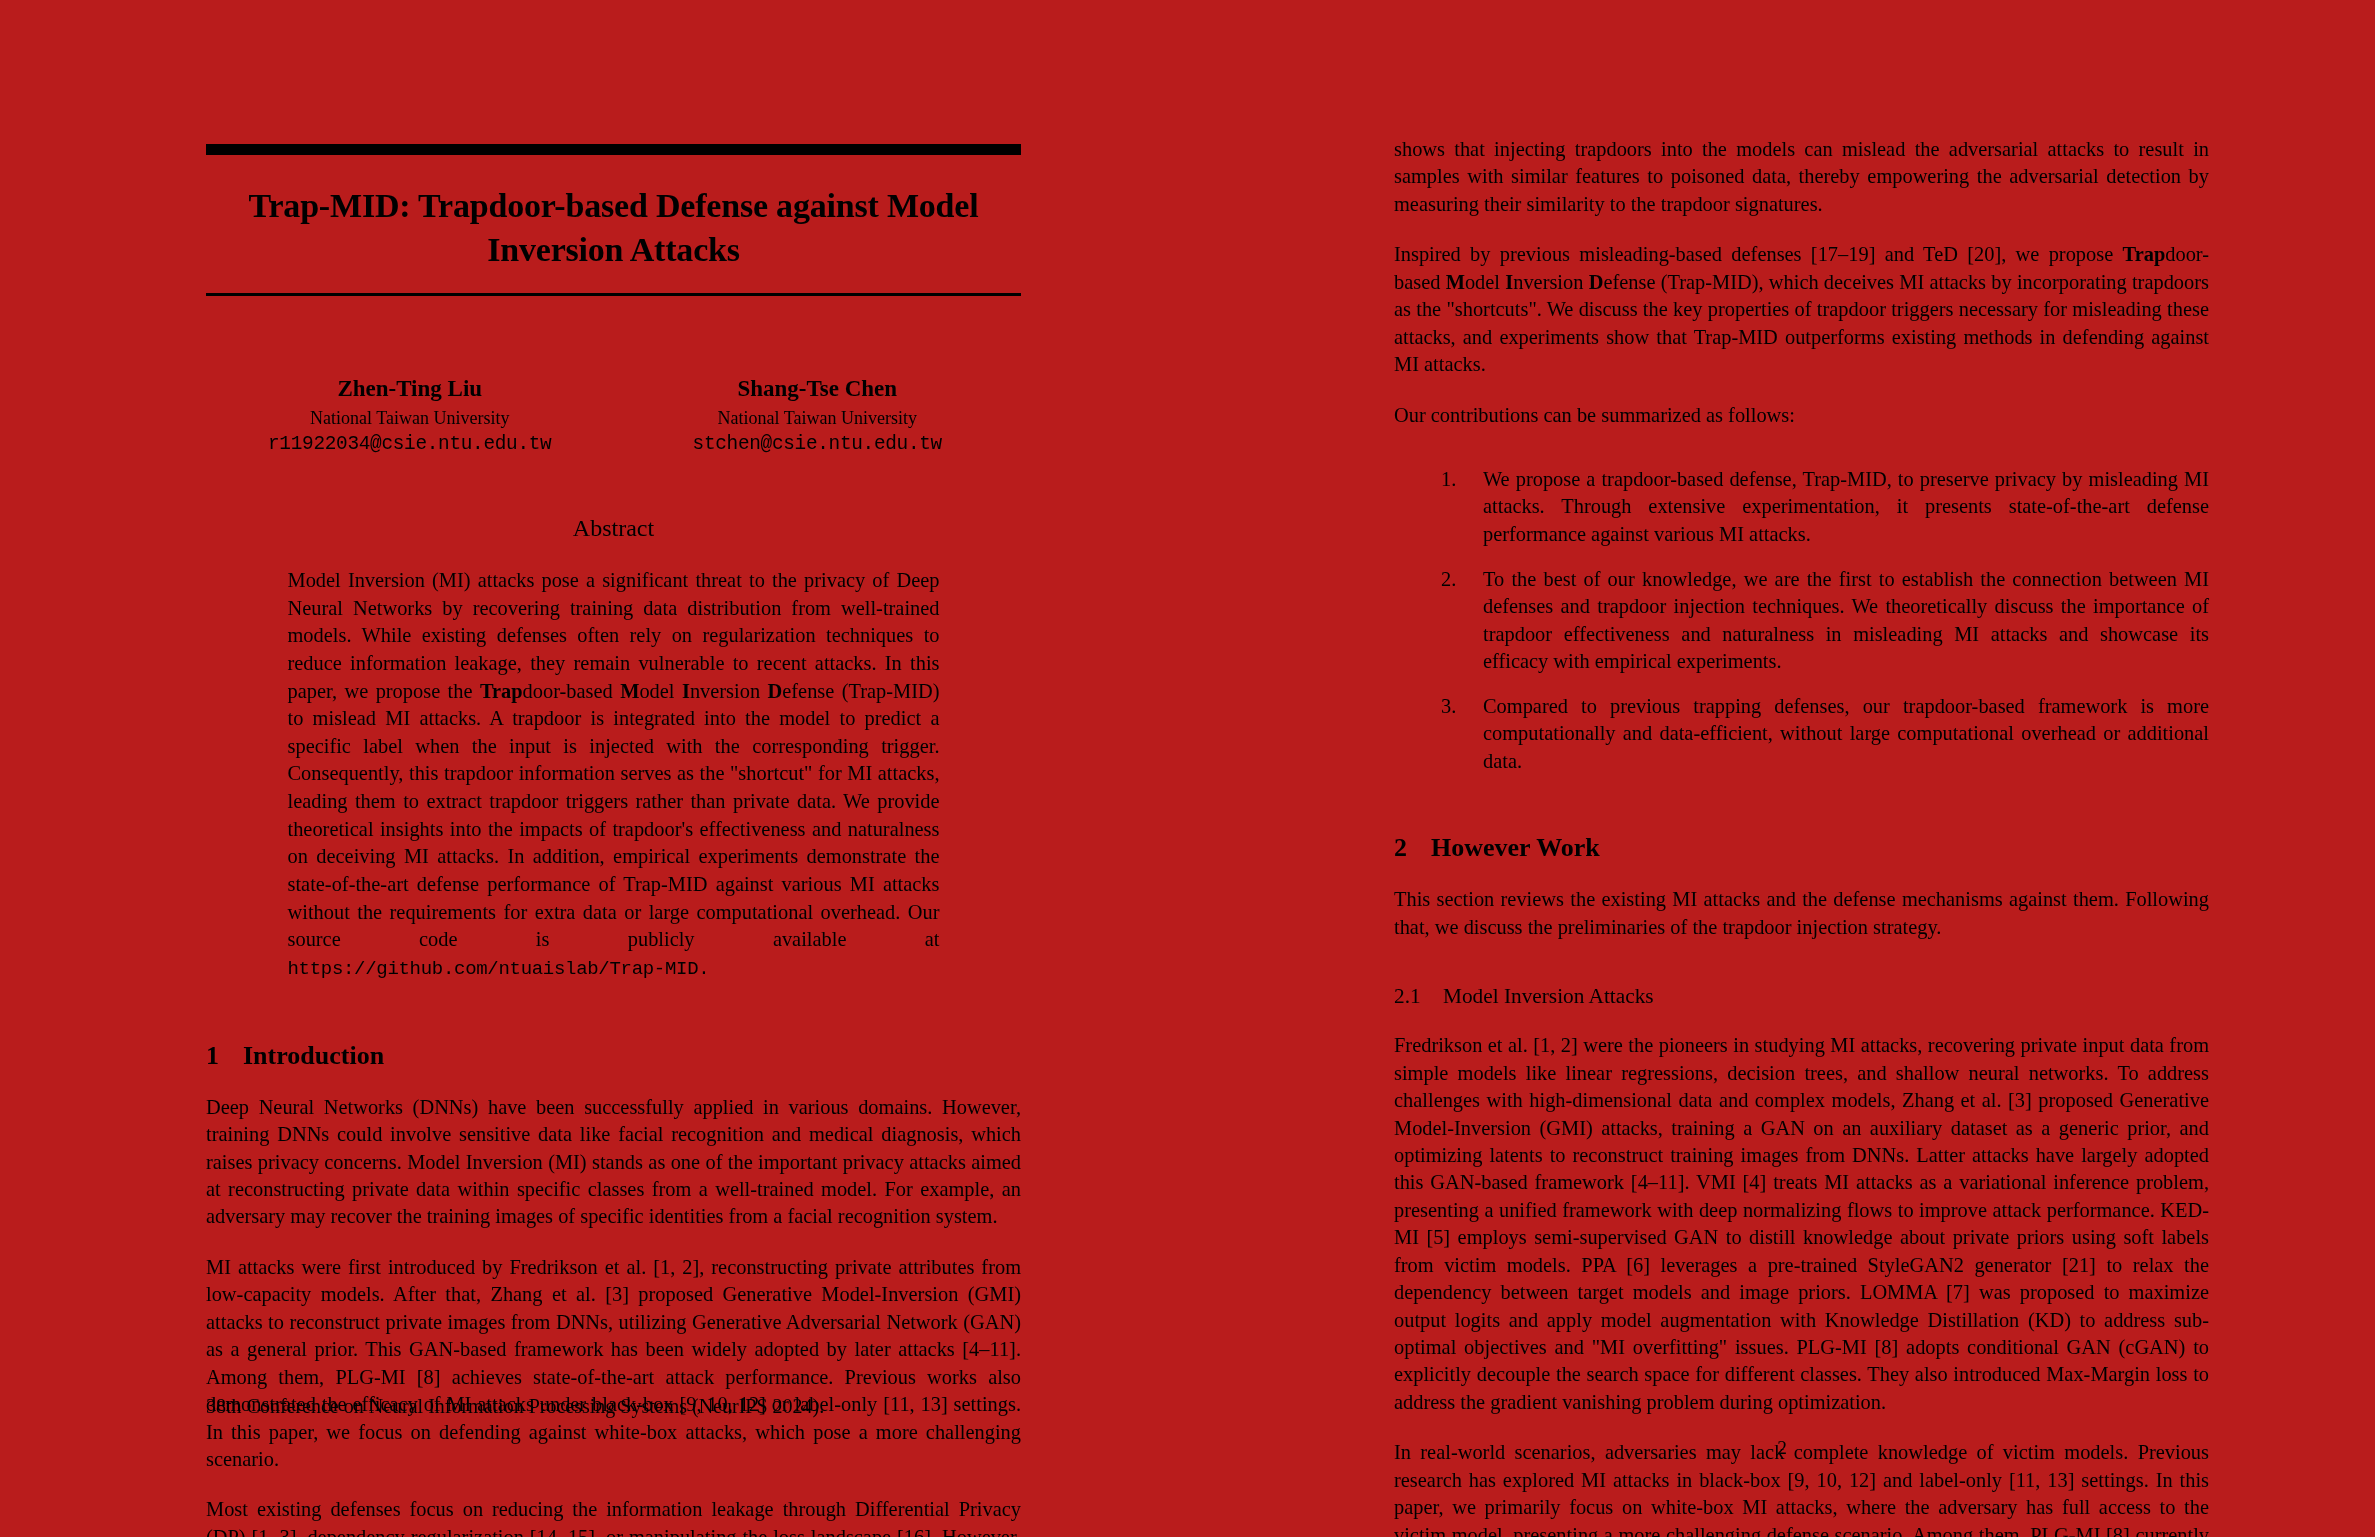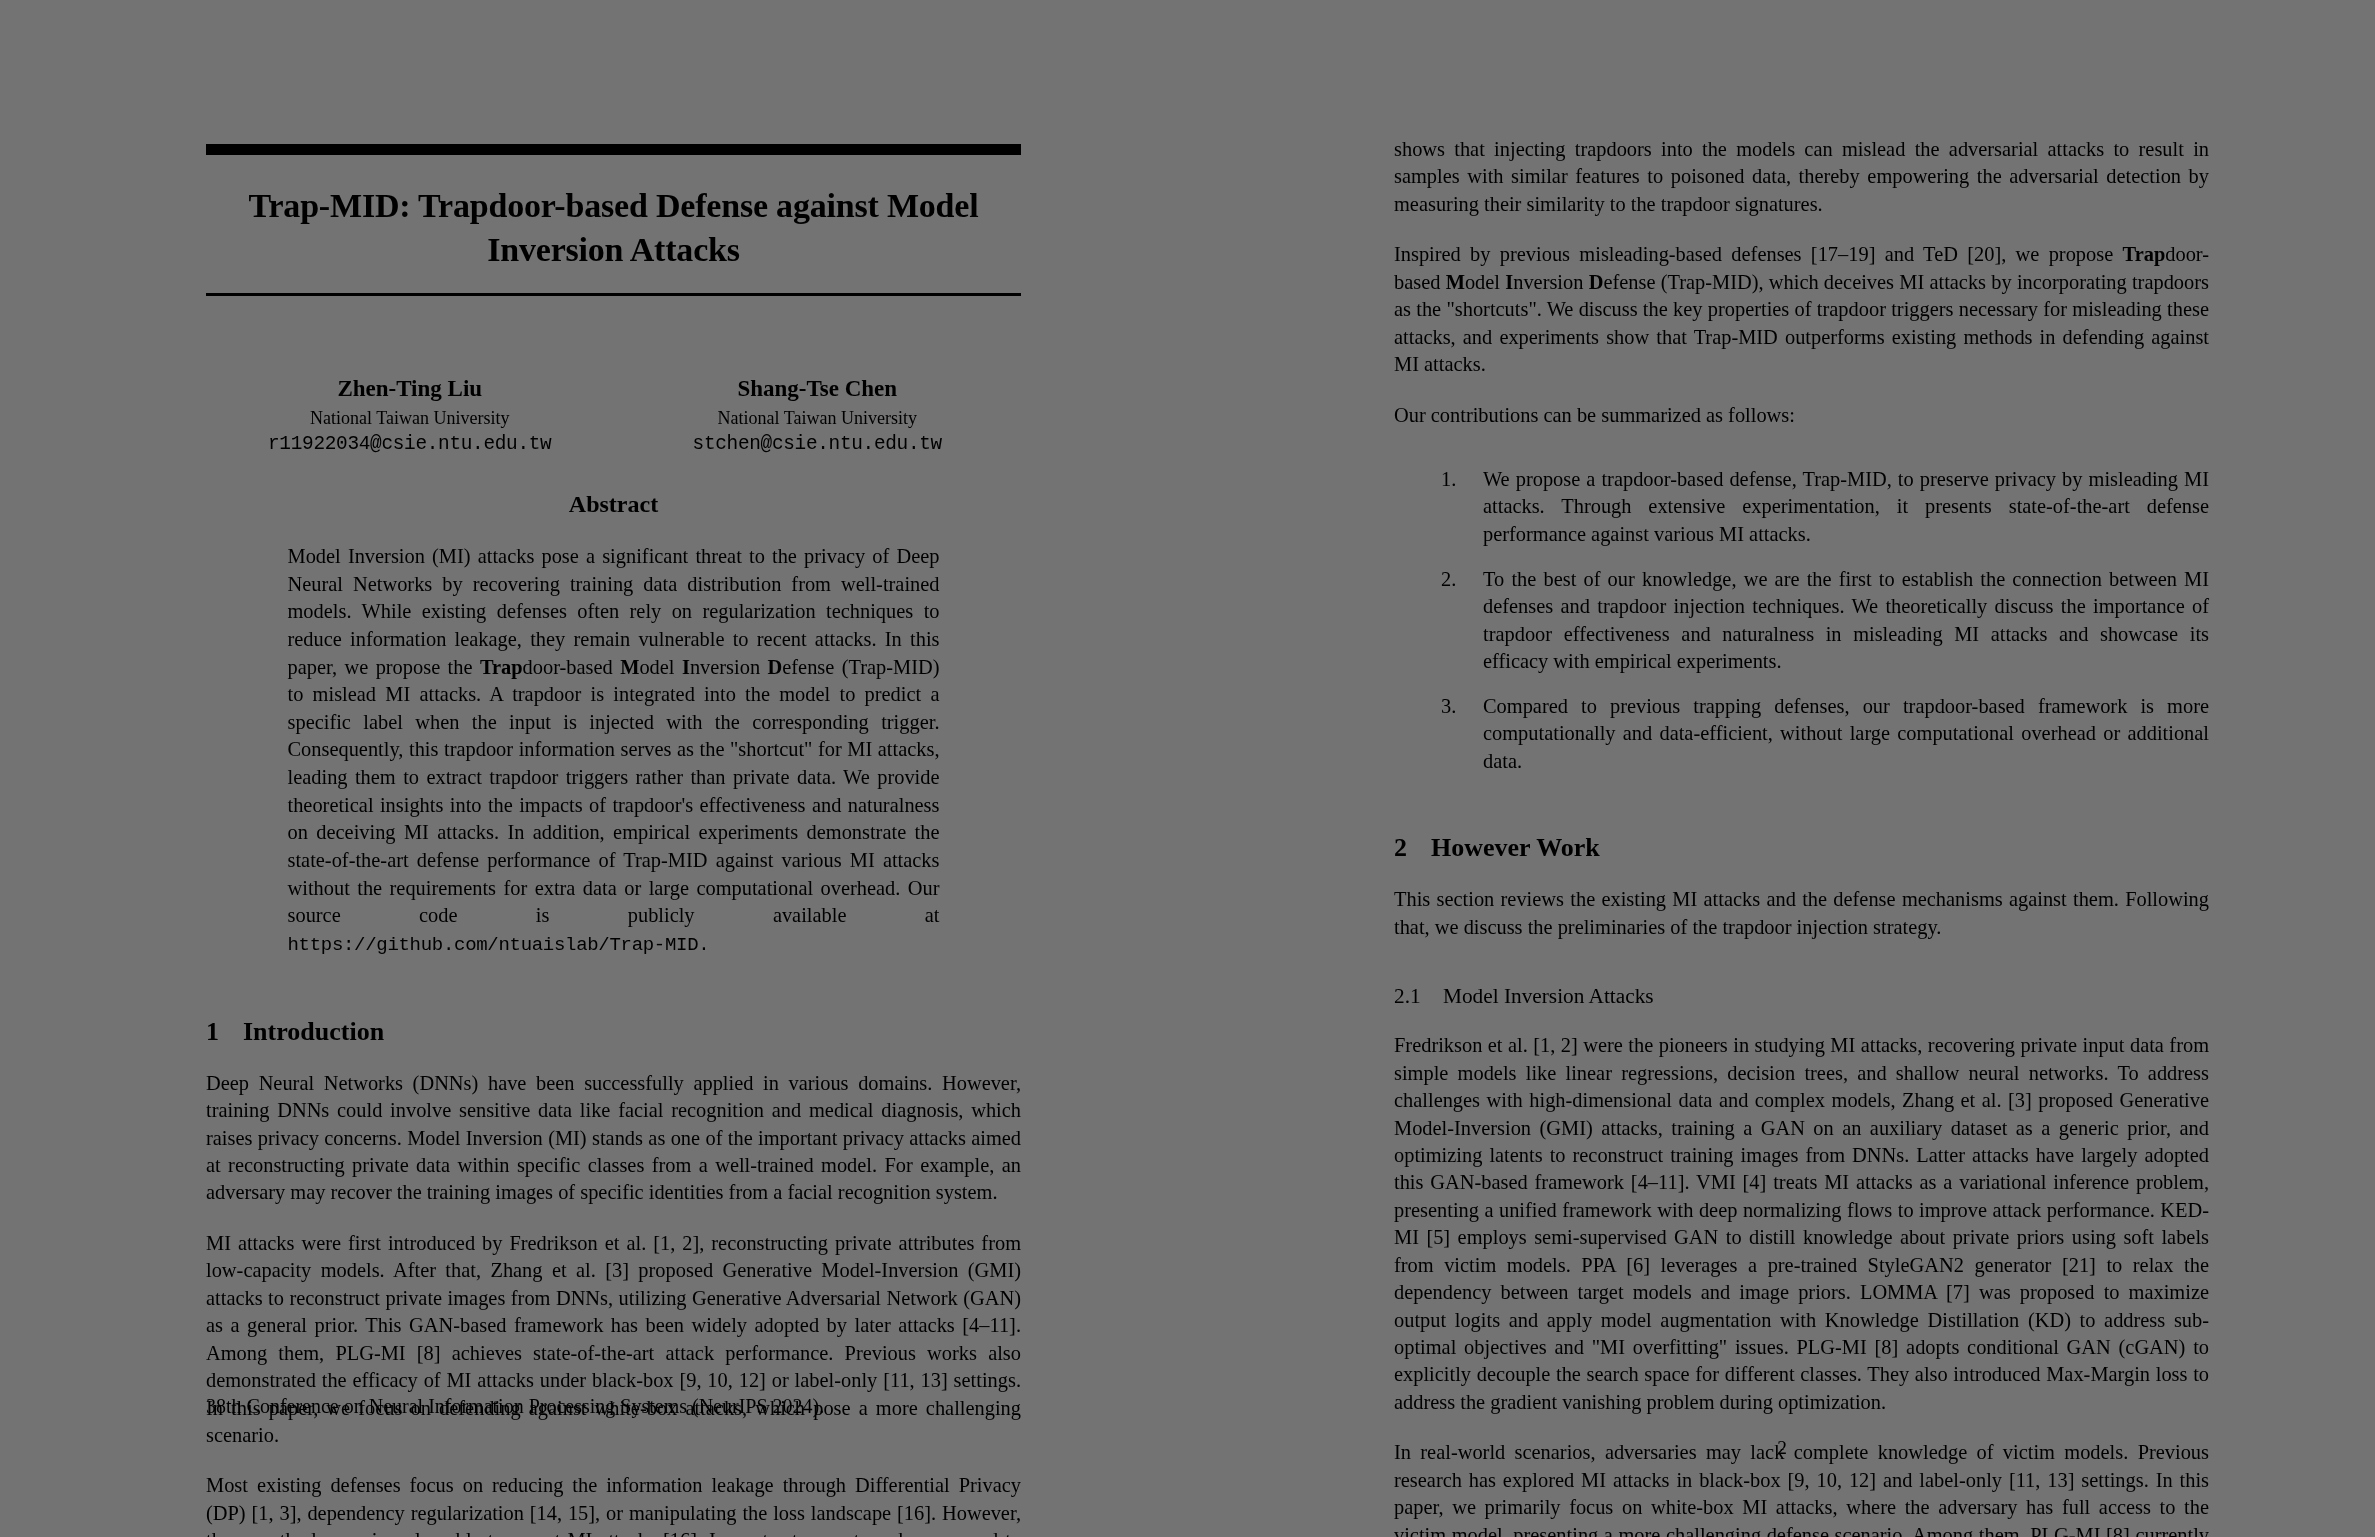--- a/index.html
+++ b/index.html
@@ -18,21 +18,21 @@
     display: flex;
     width: 2375px;
     height: 1537px;
     box-sizing: border-box;
   }
   .page {
     position: relative;
     width: 1188px;
     height: 1537px;
     box-sizing: border-box;
-    background: #737373;
+    background: #b91c1c;
   }
   .page-left  { padding: 0 167px 4px 206px; }
   .page-right { padding: 0 167px 0 206px; }
 
   
   .rule-thick {
     height: 10.7px;
     background: #000;
     margin-top: 144px;
     width: 815px;
@@ -79,22 +79,22 @@
     font-family: "Liberation Mono", "DejaVu Sans Mono", monospace;
     font-size: 19.4px;
     display: block;
     letter-spacing: -0.3px;
   }
 
   
   .abstract-heading {
     text-align: center;
     font-size: 24px;
-    font-weight: bold;
-    margin-top: 32px;
+    font-weight: normal;
+    margin-top: 56px;
     width: 815px;
   }
   .abstract-body {
     width: 652px;
     margin: 25px auto 0 auto;
     font-size: 20.4px;
     line-height: 1.355;
     text-align: justify;
     text-justify: inter-word;
   }

